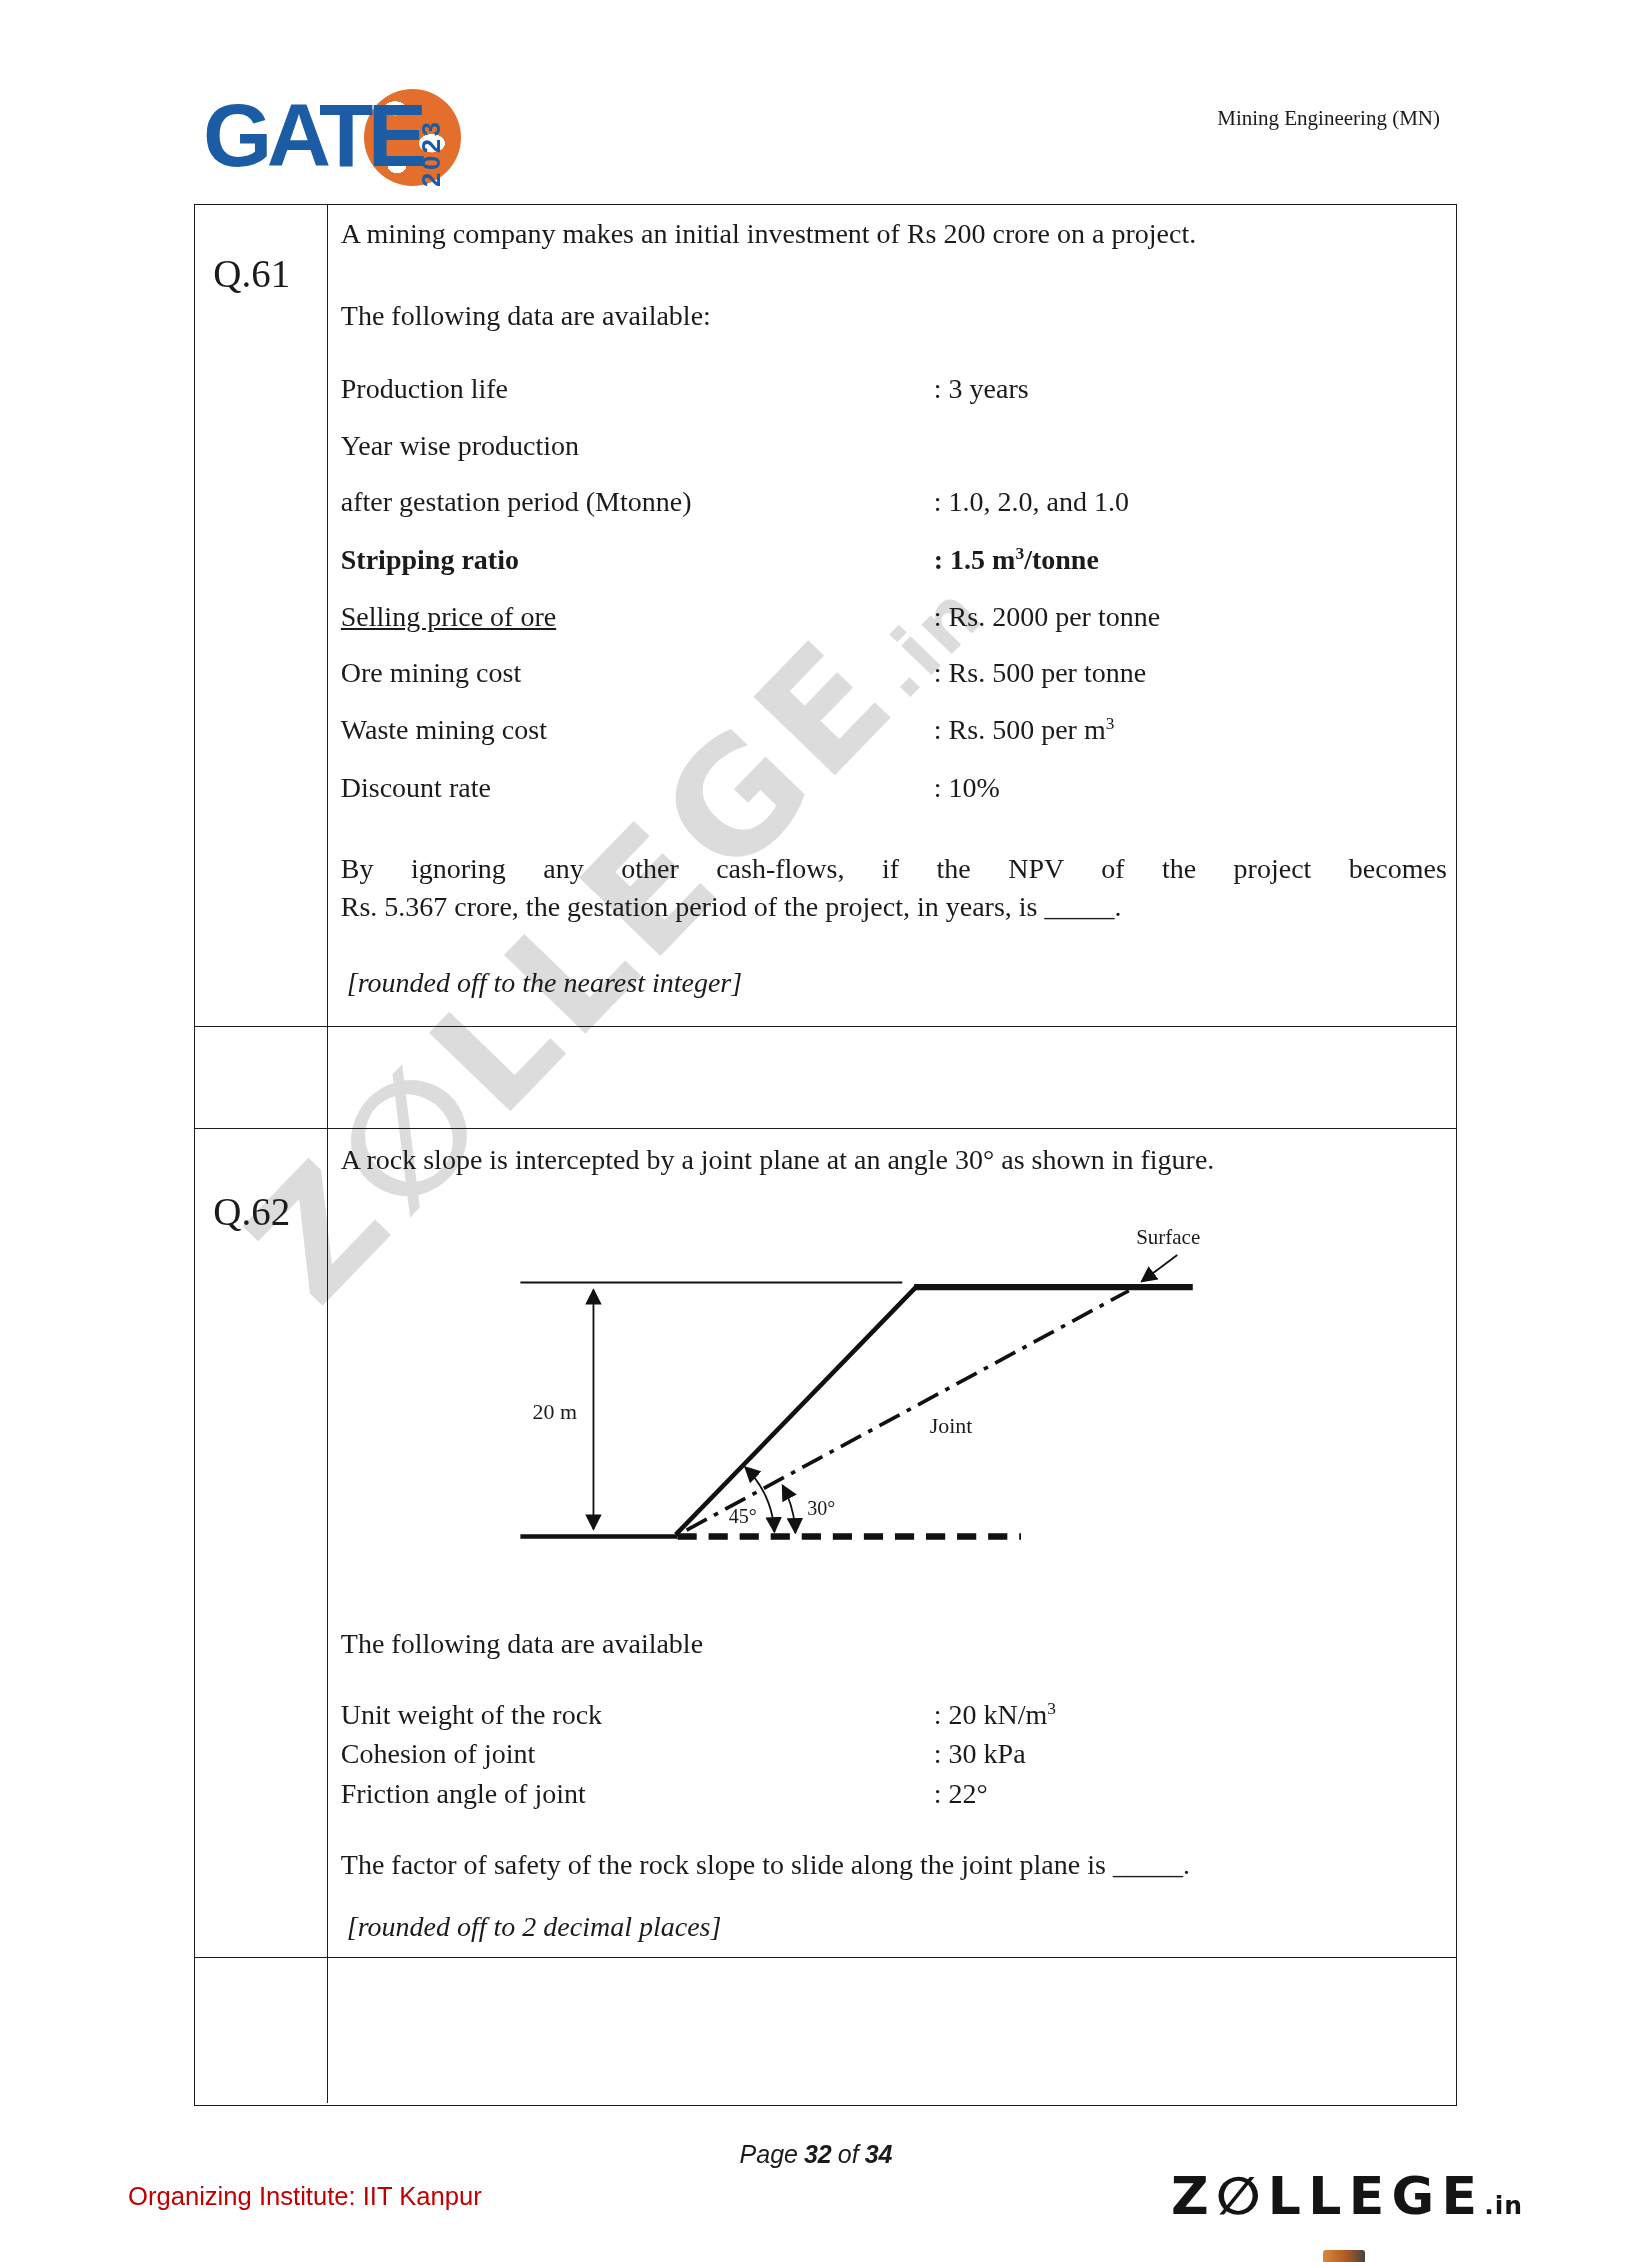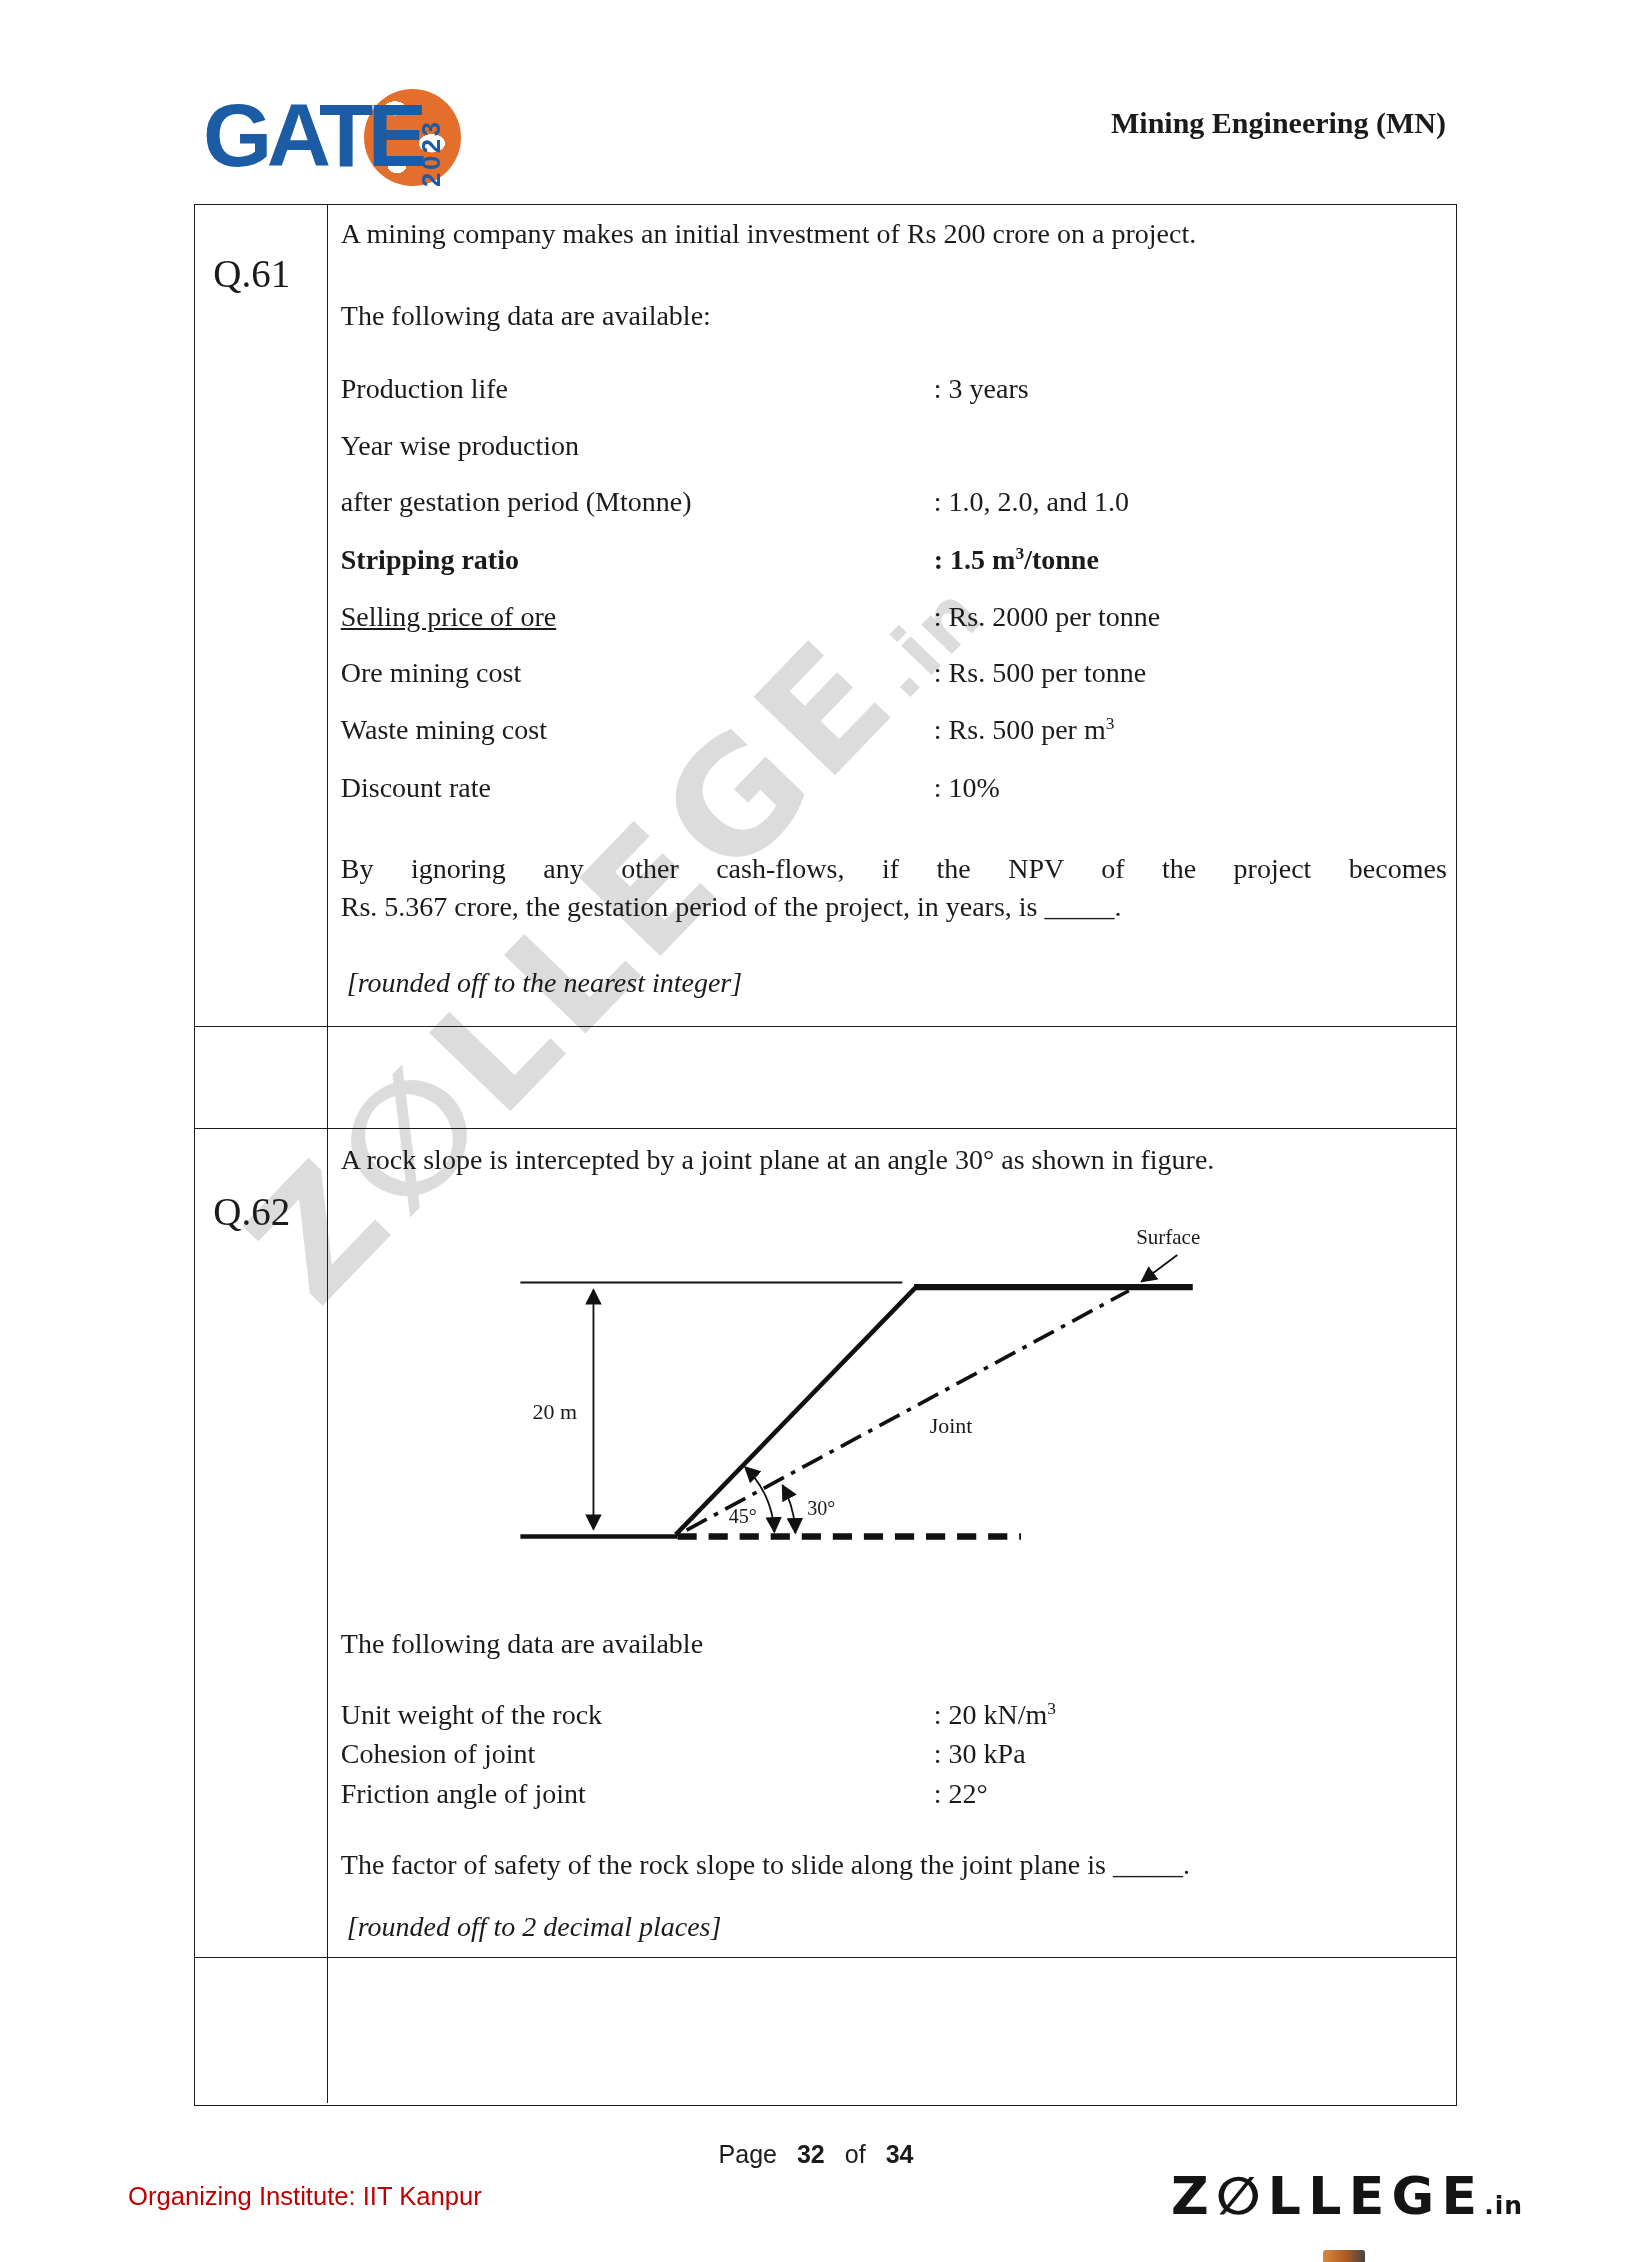--- a/index.html
+++ b/index.html
@@ -33,22 +33,22 @@
     font-family:"Liberation Sans", sans-serif; font-weight:bold;
     font-size:89px; letter-spacing:-5.5px; color:#1b5ca4;
   }
   .gate-year {
     position:absolute; left:214px; top:5.5px; height:97px; z-index:2;
     writing-mode:vertical-rl; transform:rotate(180deg);
     font-family:"Liberation Sans", sans-serif; font-weight:bold;
     font-size:25.6px; letter-spacing:2.7px; color:#1b5ca4;
   }
   .paper-title {
-    position:absolute; right:186px; top:106px; z-index:2;
-    font-weight:bold; font-size:30px;
+    position:absolute; right:192px; top:106px; z-index:2;
+    font-weight:normal; font-size:21px;
   }
   
   .qtable {
     position:absolute; left:194px; top:204px; width:1263px; height:1902px; z-index:2;
     border:1.8px solid #1c1c1c; box-sizing:border-box;
   }
   .qrow { display:flex; box-sizing:border-box; border-bottom:1.8px solid #1c1c1c; }
   .qrow:last-child { border-bottom:none; }
   .qcol { width:133px; border-right:1.8px solid #1c1c1c; box-sizing:border-box; position:relative; }
   .ccol { flex:1; position:relative; box-sizing:border-box; }
@@ -62,21 +62,21 @@
   .note { position:absolute; left:12.8px; font-size:28px; font-style:italic;margin-left:6px; }
   
   .fig { position:absolute; left:5.5px; top:82px; }
   .fig svg { stroke:#111; }
   .fig text { stroke:none; fill:#1b1b1b; font-family:"Liberation Serif", serif; }
   
   .page-line {
     position:absolute; left:0; top:2140px; width:100%; text-align:center; z-index:2;
     font-family:"Liberation Sans", sans-serif; font-size:25px; color:#1b1b1b;
   }
-  .page-line span { margin:0 10px; }
+  .page-line span { margin:0 3px;font-style:italic; }
   .pg-bold { font-weight:bold; }
   .organizer {
     position:absolute; left:128px; top:2182px; z-index:2;
     font-family:"Liberation Sans", sans-serif; font-size:25.6px; color:#c00000;
   }
   .brand {
     position:absolute; left:1171px; top:2166px; z-index:2;
     font-family:"DejaVu Sans", sans-serif; font-weight:bold;
     font-size:52px; letter-spacing:7.3px; color:#141414; white-space:nowrap;
   }

